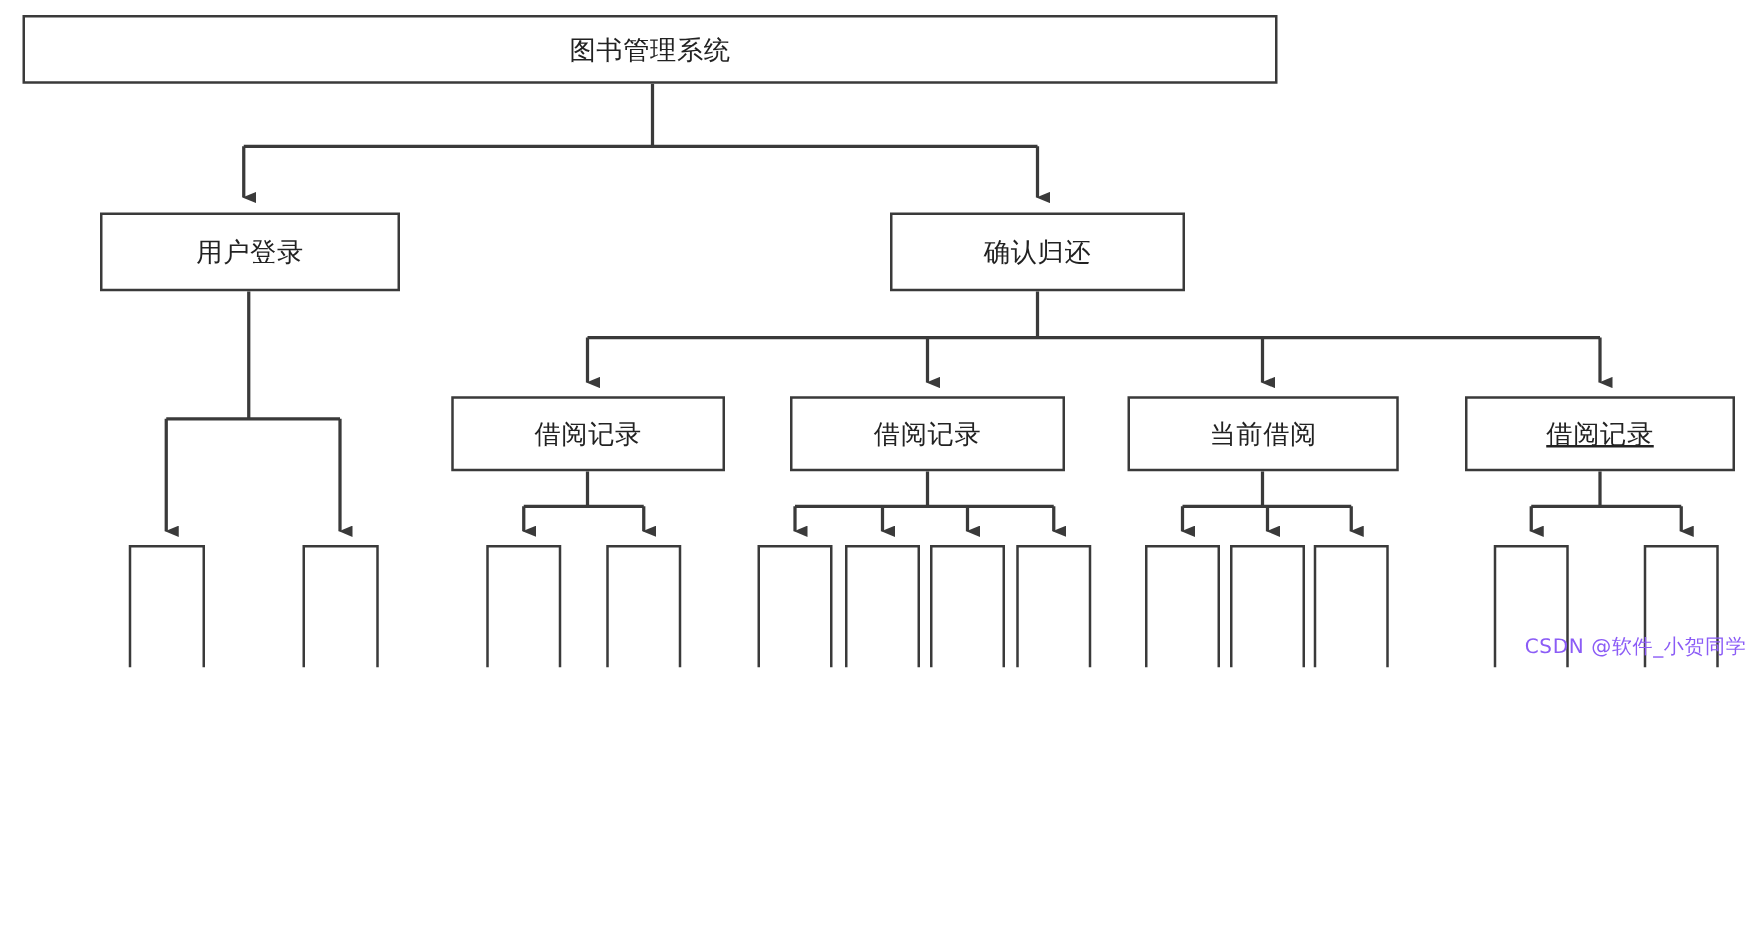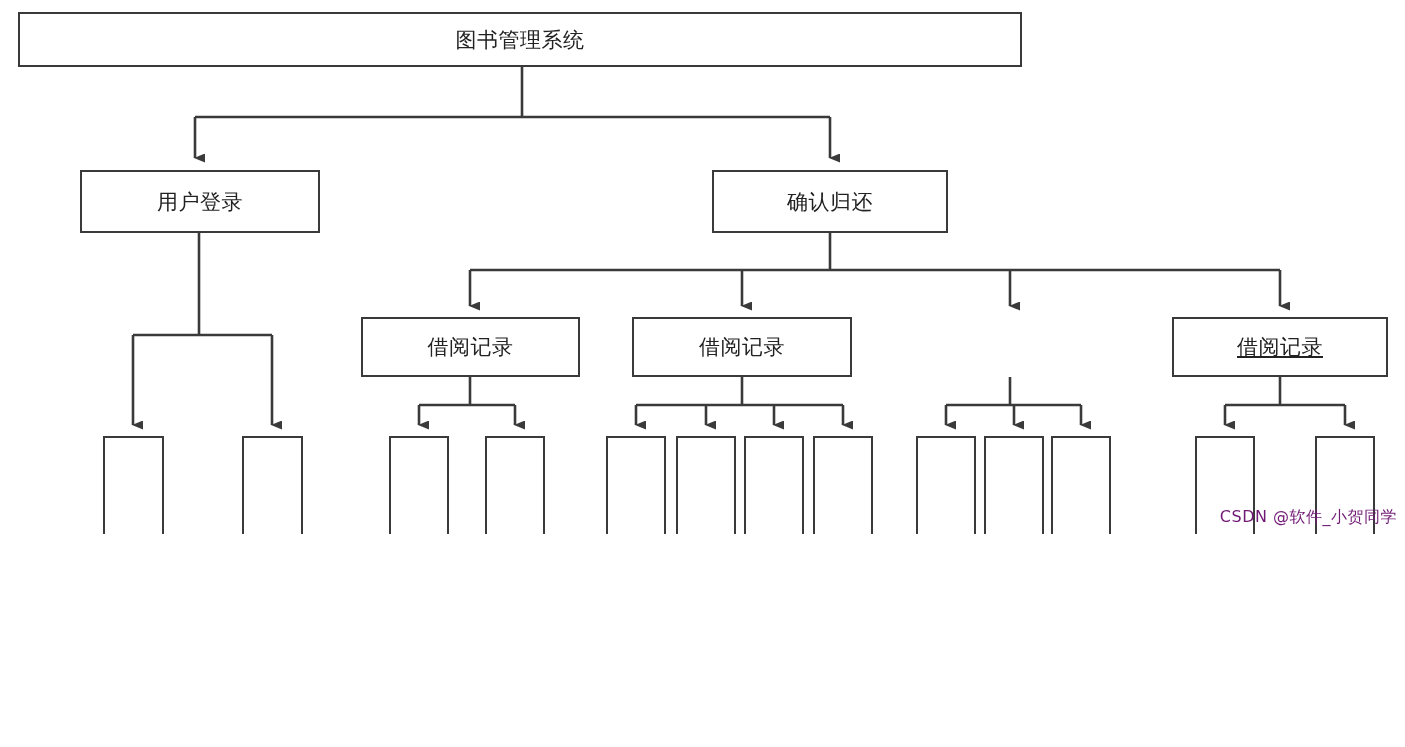--- a/index.html
+++ b/index.html
@@ -51,21 +51,21 @@
     text-orientation: upright;
     white-space: normal;
     display: block;
     max-height: 100%;
   }
   #watermark {
     position: absolute;
     right: 8px;
     bottom: 6px;
     font-size: 16px;
-    color: #701a75;
+    color: #8b5cf6;
     white-space: nowrap;
     letter-spacing: 0.5px;
   }
 </style>
 </head>
 <body>
 
 <div id="canvas">
 
   <svg id="edges" viewBox="0 0 1405 747" xmlns="http://www.w3.org/2000/svg">
@@ -128,20 +128,23 @@
   <div class="node horiz" style="left:712px; top:170px; width:236px; height:63px;">
     <span>确认归还</span>
   </div>
 
   <div class="node horiz" style="left:361px; top:317px; width:219px; height:60px;">
     <span>借阅记录</span>
   </div>
   <div class="node horiz" style="left:632px; top:317px; width:220px; height:60px;">
     <span>借阅记录</span>
   </div>
+  <div class="node horiz" style="left:902px; top:317px; width:217px; height:60px;">
+    <span>当前借阅</span>
+  </div>
   <div class="node horiz" style="left:1172px; top:317px; width:216px; height:60px;text-decoration:underline;">
     <span>借阅记录</span>
   </div>
 
   <div class="node vert" style="left:103px; top:436px; width:61px; height:297px;">
     <span class="vtext">用户登录</span>
   </div>
   <div class="node vert" style="left:242px; top:436px; width:61px; height:297px;">
     <span class="vtext">注销登录</span>
   </div>

